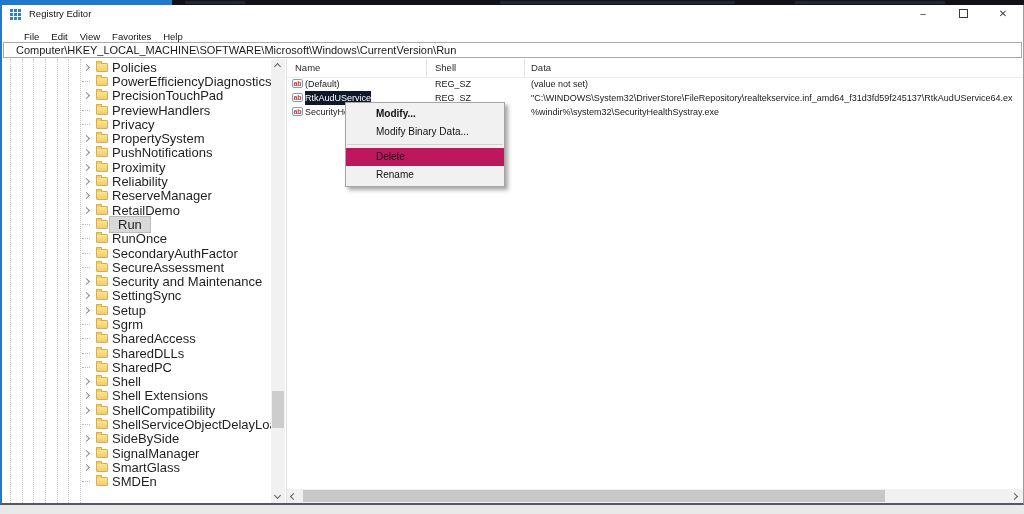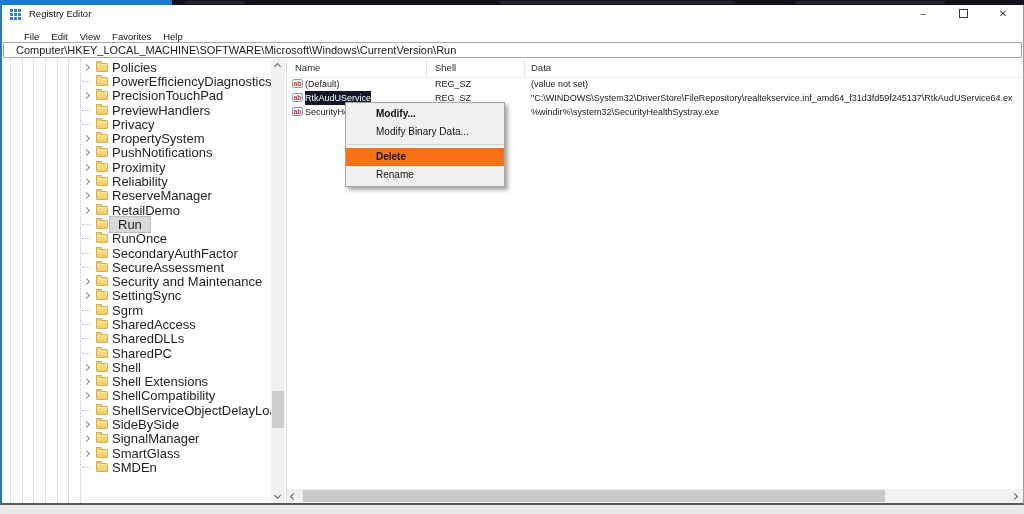--- a/index.html
+++ b/index.html
@@ -90,21 +90,21 @@
   .hscroll { position:absolute; left:0; right:0; bottom:0; height:14px; background:#f1f1f1; }
   .hb-left { left:0; } .hb-right { right:0; }
   .hthumb { position:absolute; left:16px; top:1px; width:582px; height:12px; background:#c8c8c8; }
 
   
   .cmenu { position:absolute; left:345px; top:102px; width:160px; box-sizing:border-box;
            background:#f1f1f1; border:1px solid #a5a5a5; box-shadow:3px 3px 4px rgba(0,0,0,0.35);
            padding:2px 0; z-index:50; font-size:10px; color:#111; }
   .citem { height:18px; line-height:18px; padding-left:30px; white-space:nowrap; }
   .citem.bold { font-weight:bold; }
-  .citem.hl { background:#f97316;font-weight:bold; }
+  .citem.hl { background:#be185d; }
   .csep { border-top:1px solid #d2d2d2; margin:3px 1px; }
 
   .below-strip { position:absolute; left:0; top:505px; width:1024px; height:9px; background:#e9e9e9; }
 </style>
 </head>
 <body>
 
 <div class="screen">
 
   <div class="top-strip">
@@ -260,20 +260,27 @@
               </span>
               <span class="folder"></span>
               <span class="tlabel">Security and Maintenance</span>
             </div>
             <div class="titem">
               <span class="marker">
                 <i class="chev"></i>
               </span>
               <span class="folder"></span>
               <span class="tlabel">SettingSync</span>
+            </div>
+            <div class="titem">
+              <span class="marker">
+                <i class="chev"></i>
+              </span>
+              <span class="folder"></span>
+              <span class="tlabel">Setup</span>
             </div>
             <div class="titem">
               <span class="marker">
                 <i class="dash"></i>
               </span>
               <span class="folder"></span>
               <span class="tlabel">Sgrm</span>
             </div>
             <div class="titem">
               <span class="marker">

